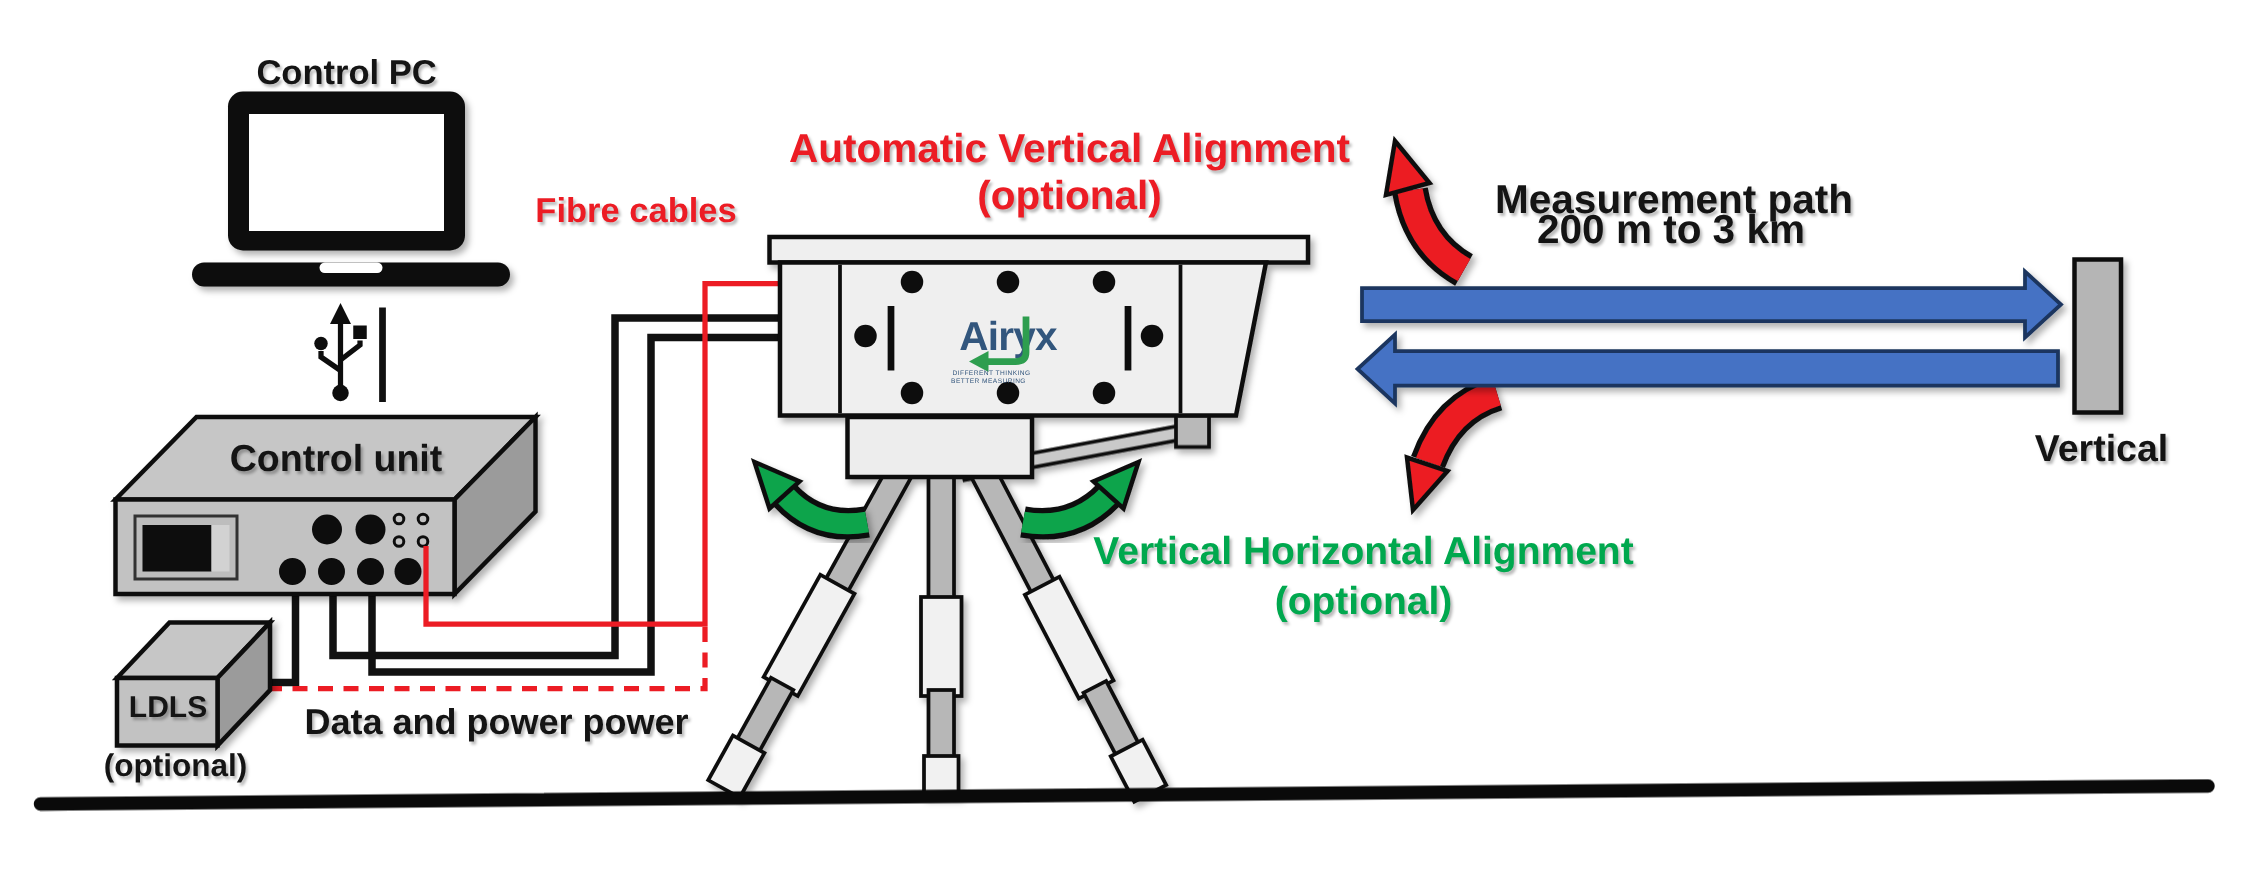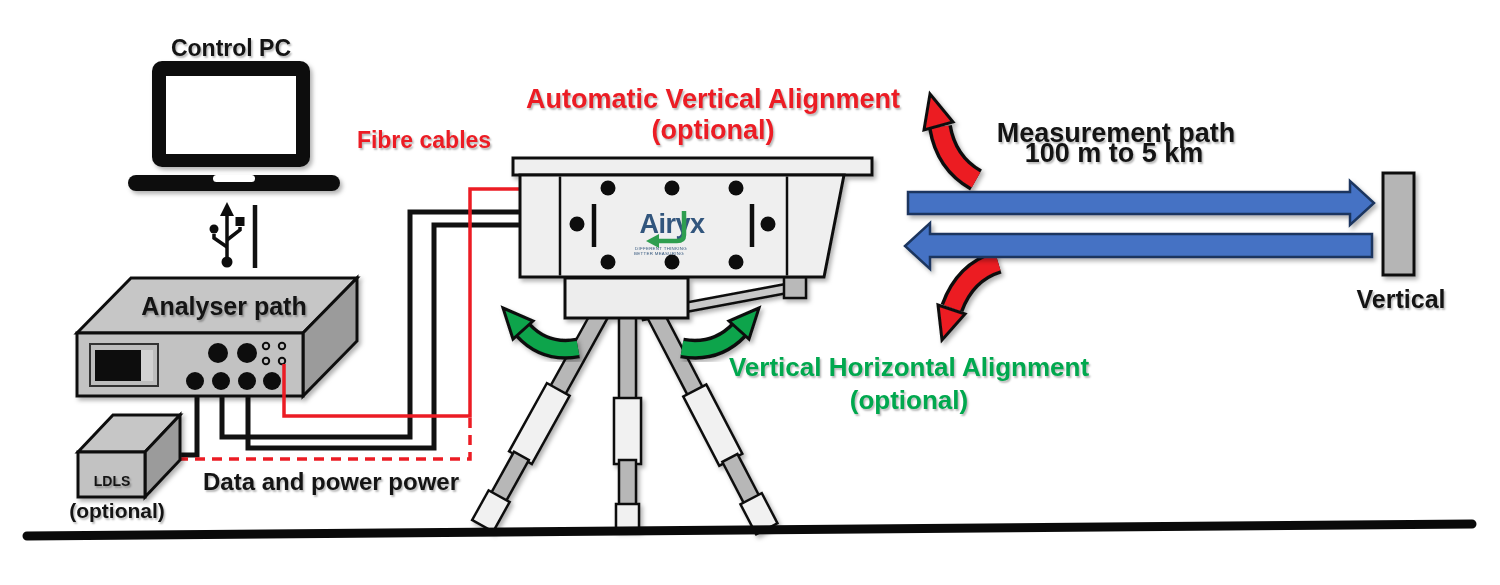--- a/index.html
+++ b/index.html
@@ -164,22 +164,22 @@
   <rect x="1383" y="173" width="31" height="102" fill="#B5B5B5" stroke="#111" stroke-width="3" filter="url(#ds)"></rect>
 
   <line x1="27" y1="536" x2="1472" y2="524" stroke="#0a0a0a" stroke-width="9" stroke-linecap="round"></line>
 </svg>
 
 <div class="lbl" style="left:231px;top:35px;font-size:23px;">Control PC</div>
 <div class="lbl red" style="left:713px;top:84px;font-size:27px;">Automatic Vertical Alignment</div>
 <div class="lbl red" style="left:424px;top:127px;font-size:23px;">Fibre cables</div>
 <div class="lbl red" style="left:713px;top:115px;font-size:27px;">(optional)</div>
 <div class="lbl" style="left:1116px;top:118px;font-size:27px;">Measurement path</div>
-<div class="lbl" style="left:1114px;top:138px;font-size:27px;">100 m to 5 km</div>
+<div class="lbl" style="left:1114px;top:138px;font-size:27px;">200 m to 3 km</div>
 <div class="lbl green" style="left:909px;top:352px;font-size:26px;">Vertical Horizontal Alignment</div>
 <div class="lbl green" style="left:909px;top:385px;font-size:26px;">(optional)</div>
-<div class="lbl" style="left:224px;top:292px;font-size:25px;">Analyser path</div>
-<div class="lbl" style="left:112px;top:473px;font-size:14px;">LDLS</div>
+<div class="lbl" style="left:224px;top:292px;font-size:25px;">Control unit</div>
+<div class="lbl" style="left:112px;top:461px;font-size:20px;">LDLS</div>
 <div class="lbl" style="left:117px;top:499px;font-size:21px;">(optional)</div>
 <div class="lbl" style="left:331px;top:468px;font-size:24px;">Data and power power</div>
 <div class="lbl" style="left:1401px;top:285px;font-size:25px;">Vertical</div>
 
 </div>
 
 </body></html>

